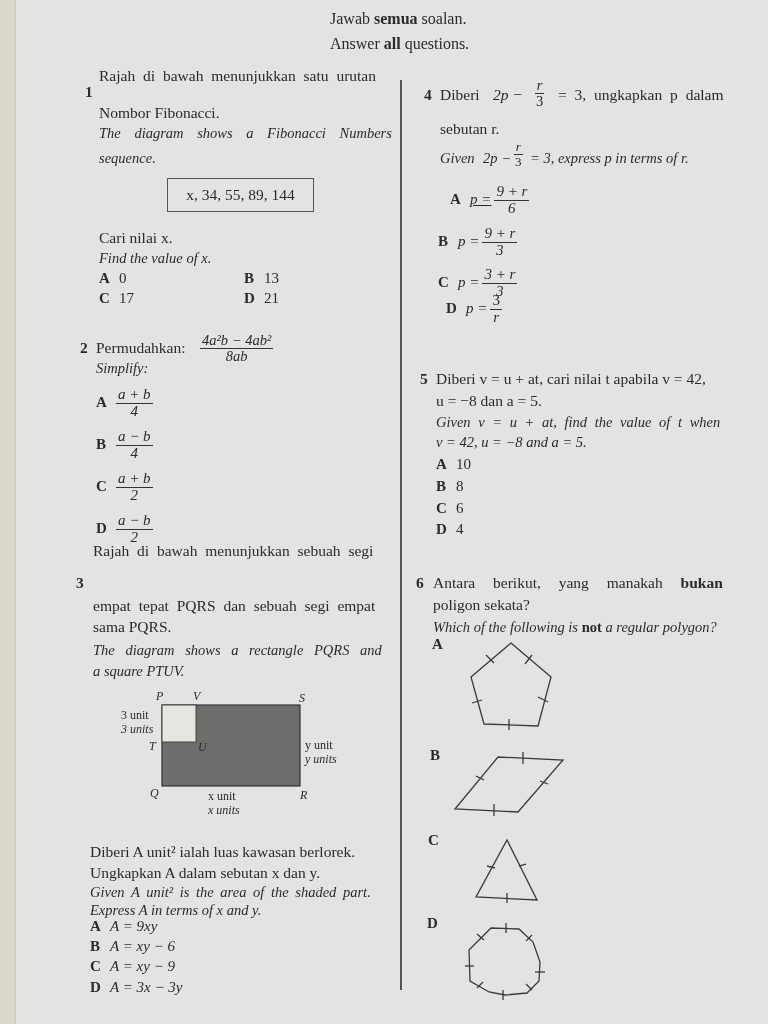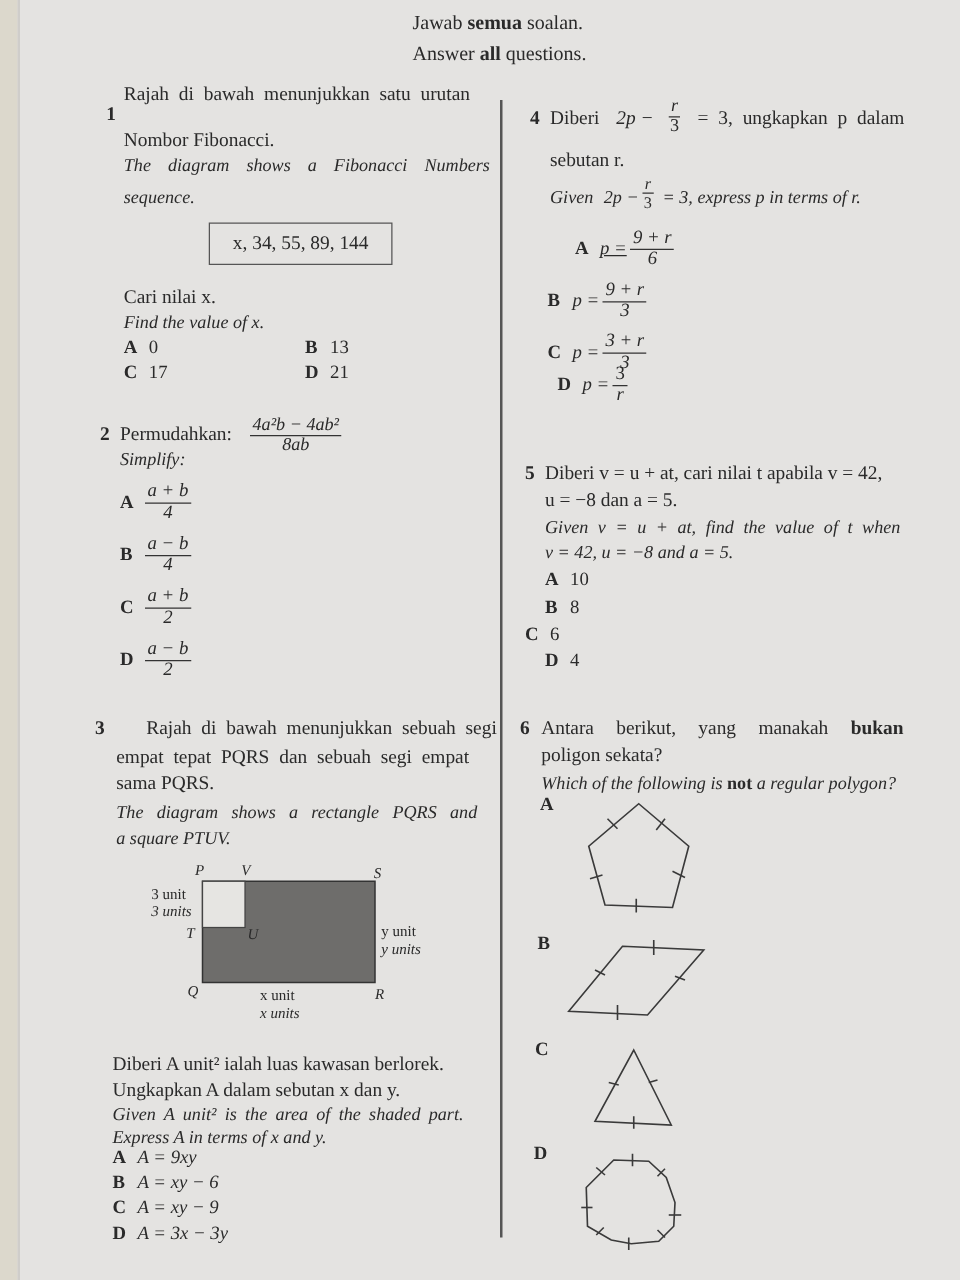--- a/index.html
+++ b/index.html
@@ -81,21 +81,21 @@
         <span class="den">2</span>
       </span></div>
   <div class="abs opt" style="left:96px; top:509px;"><span class="lt" style="line-height:38px;">D</span><span class="frac">
         <span class="num">a − b</span>
         <span class="den">2</span>
       </span></div>
 </div>
 
 <div>
   <span class="abs t15 qn" style="left:76px; top:574px;">3</span>
-  <span class="abs t15" style="left:93px; top:574px; word-spacing:4px;margin-left:24px;">Rajah di bawah menunjukkan sebuah segi</span>
+  <span class="abs t15" style="left:93px; top:542px; word-spacing:4px;">Rajah di bawah menunjukkan sebuah segi</span>
   <span class="abs t15" style="left:93px; top:597px; word-spacing:4px;">empat tepat PQRS dan sebuah segi empat</span>
   <span class="abs t15" style="left:93px; top:618px;">sama PQRS.</span>
   <span class="abs t14 i" style="left:93px; top:642px; word-spacing:7px;">The diagram shows a rectangle PQRS and</span>
   <span class="abs t14 i" style="left:93px; top:663px;">a square PTUV.</span>
 
   <svg style="left:0; top:0;" width="768" height="1024">
     <rect x="162" y="705" width="138" height="81" fill="#6e6d6b" stroke="#333" stroke-width="1.2"></rect>
     <rect x="162" y="705" width="34" height="37" fill="#e6e5e2" stroke="#444" stroke-width="1"></rect>
   </svg>
   <span class="abs i" style="left:156px; top:689px; font-size:12px;">P</span>
@@ -133,21 +133,21 @@
   <span class="abs t15" style="left:558px; top:86px; word-spacing:4px;">= 3, ungkapkan p dalam</span>
   <span class="abs t15" style="left:440px; top:120px;">sebutan r.</span>
   <span class="abs t14 i" style="left:440px; top:150px;">Given</span>
   <span class="abs t14 i" style="left:483px; top:150px;">2p −</span>
   <span class="abs frac" style="left:513px; top:140px; font-size:13px;">
       <span class="num">r</span>
       <span class="den" style="font-style:normal;">3</span>
     </span>
   <span class="abs t14 i" style="left:530px; top:150px;">= 3, express p in terms of r.</span>
 
-  <div class="abs opt" style="left:460px; top:180px;text-decoration:underline;"><span class="lt" style="line-height:38px;">A</span><span class="i" style="margin-right:3px;">p =</span><span class="frac">
+  <div class="abs opt" style="left:450px; top:180px;text-decoration:underline;"><span class="lt" style="line-height:38px;">A</span><span class="i" style="margin-right:3px;">p =</span><span class="frac">
         <span class="num">9 + r</span>
         <span class="den">6</span>
       </span></div>
   <div class="abs opt" style="left:438px; top:222px;"><span class="lt" style="line-height:38px;">B</span><span class="i" style="margin-right:3px;">p =</span><span class="frac">
         <span class="num">9 + r</span>
         <span class="den">3</span>
       </span></div>
   <div class="abs opt" style="left:438px; top:263px;"><span class="lt" style="line-height:38px;">C</span><span class="i" style="margin-right:3px;">p =</span><span class="frac">
         <span class="num">3 + r</span>
         <span class="den">3</span>
@@ -159,21 +159,21 @@
 </div>
 
 <div>
   <span class="abs t15 qn" style="left:420px; top:370px;">5</span>
   <span class="abs t15" style="left:436px; top:370px;">Diberi v = u + at, cari nilai t apabila v = 42,</span>
   <span class="abs t15" style="left:436px; top:392px;">u = −8 dan a = 5.</span>
   <span class="abs t14 i" style="left:436px; top:414px; word-spacing:4px;">Given v = u + at, find the value of t when</span>
   <span class="abs t14 i" style="left:436px; top:434px;">v = 42, u = −8 and a = 5.</span>
   <div class="abs opt" style="left:436px; top:456px;"><span class="lt">A</span><span>10</span></div>
   <div class="abs opt" style="left:436px; top:478px;"><span class="lt">B</span><span>8</span></div>
-  <div class="abs opt" style="left:420px; top:500px;"><span class="lt">C</span><span>6</span></div>
+  <div class="abs opt" style="left:436px; top:500px;"><span class="lt">C</span><span>6</span></div>
   <div class="abs opt" style="left:436px; top:521px;"><span class="lt">D</span><span>4</span></div>
 </div>
 
 <div>
   <span class="abs t15 qn" style="left:416px; top:574px;">6</span>
   <span class="abs t15" style="left:433px; top:574px; word-spacing:14px;"><span>Antara berikut, yang manakah </span><span class="b">bukan</span></span>
   <span class="abs t15" style="left:433px; top:596px;">poligon sekata?</span>
   <span class="abs t14 i" style="left:433px; top:619px;"><span>Which of the following is </span><span class="b" style="font-style:normal;">not</span><span> a regular polygon?</span></span>
 
   <div class="abs opt" style="left:432px; top:636px;"><span class="lt">A</span></div>

